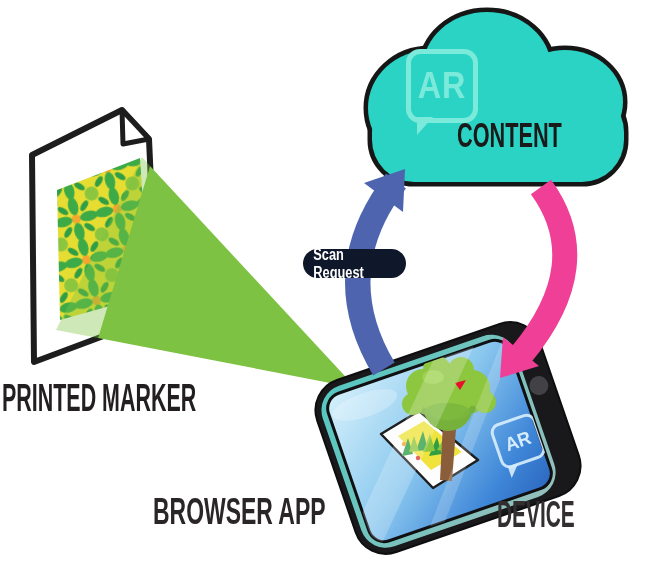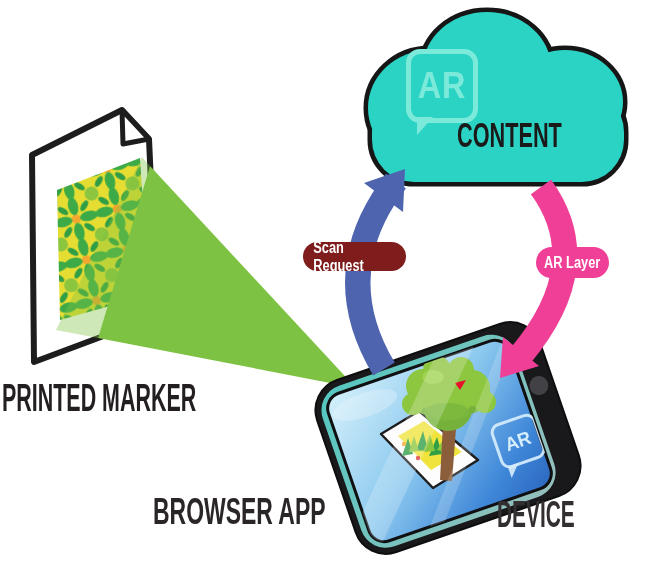--- a/index.html
+++ b/index.html
@@ -8,21 +8,21 @@
   #stage svg{position:absolute;left:0;top:0;}
   .lbl{position:absolute;font-weight:bold;line-height:1;white-space:nowrap;
        transform-origin:left top;letter-spacing:0px;}
   .lbl-printed{left:2px;top:378px;font-size:39px;color:#231F20;transform:scaleX(0.55);}
   .lbl-browser{left:153px;top:493px;font-size:37px;color:#2A2627;transform:scaleX(0.62);}
   .lbl-device{left:497px;top:497px;font-size:36px;color:#332F30;transform:scaleX(0.58);}
   .lbl-content{left:457px;top:117px;font-size:35px;color:#1A1A1A;transform:scaleX(0.62);}
   .pill{position:absolute;display:flex;align-items:center;justify-content:center;
         color:#ffffff;font-weight:bold;border-radius:16px;}
   .pill span{display:block;font-size:16px;transform:scaleX(0.80);transform-origin:center;}
-  .pill-scan{left:303px;top:242px;width:103px;height:29px;background:#7f1d1d;}
+  .pill-scan{left:303px;top:249px;width:103px;height:29px;background:#0f172a;}
   .pill-arlayer{left:536px;top:247px;width:73px;height:31px;background:#F03F96;}
   .cloud-badge{position:absolute;left:406px;top:49px;width:62px;height:64px;
         border:5px solid #7CEADA;border-radius:14px;display:flex;align-items:center;
         justify-content:center;color:#7CEADA;font-weight:bold;font-size:36px;
         letter-spacing:1px;}
   .cloud-badge .txt{transform:scaleX(0.9);}
   .cloud-badge .tail{position:absolute;left:6px;bottom:-17px;width:0;height:0;
         border-top:18px solid #7CEADA;border-right:16px solid transparent;}
   .screen-badge-txt{position:absolute;left:518px;top:441px;color:#D6EDFC;
         font-weight:bold;font-size:19px;line-height:1;
@@ -155,19 +155,16 @@
 </div>
 
 <div class="lbl lbl-content">CONTENT</div>
 <div class="lbl lbl-printed">PRINTED MARKER</div>
 <div class="lbl lbl-browser">BROWSER APP</div>
 <div class="lbl lbl-device">DEVICE</div>
 
 <div class="pill pill-scan">
   <span>Scan Request</span>
 </div>
-<div class="pill pill-arlayer">
-  <span>AR Layer</span>
-</div>
 
 <div class="screen-badge-txt">AR</div>
 
 </div>
 
 </body></html>

